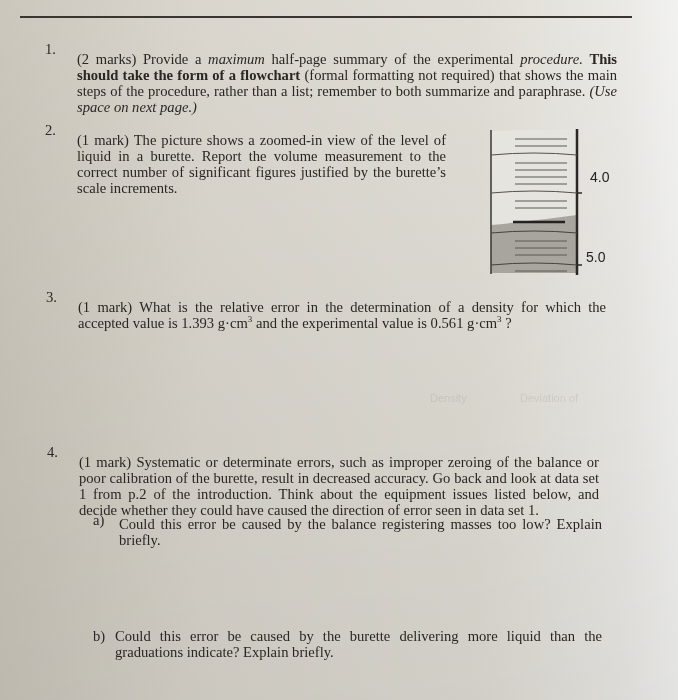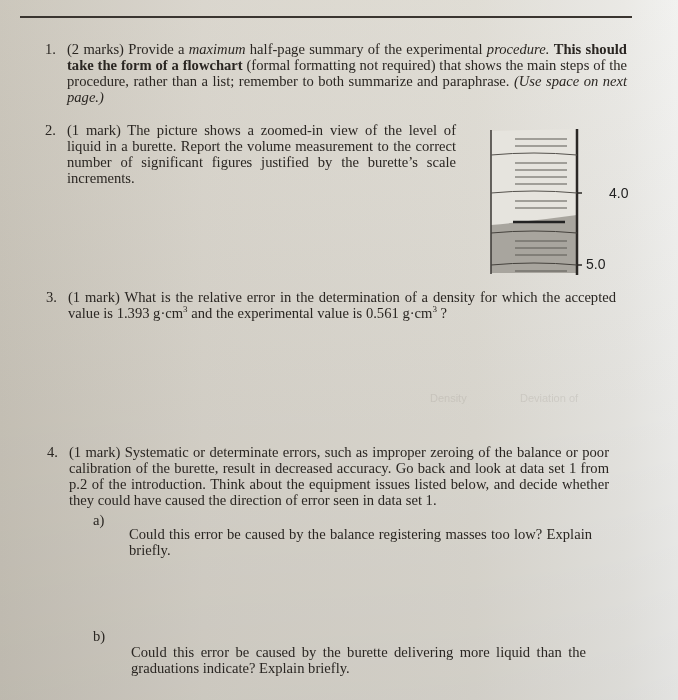--- a/index.html
+++ b/index.html
@@ -16,21 +16,21 @@
     pointer-events: none;
   }
   .rule {
     position: absolute; left: 20px; top: 16px; width: 612px; height: 2px;
     background: #3a3530;
   }
   .q {
     position: absolute; font-size: 14.6px; line-height: 16px; text-align: justify;
   }
   .q .num { position: absolute; left: -22px; top: 0; }
-  .q p { margin: 0; font-family: Liberation Serif, serif; }
+  .q p { margin: 10px; font-family: Liberation Serif, serif; }
   .q .last { text-align-last: left; }
   .sub { position: absolute; font-size: 14.6px; line-height: 16px; text-align: justify; }
   .sub .lbl { position: absolute; left: -22px; top: 0; }
   b { font-weight: bold; }
   i { font-style: italic; }
   sup { font-size: 9px; line-height: 0; }
   .burette { position: absolute; left: 485px; top: 125px; width: 130px; height: 150px; }
   .tick-label { position: absolute; font-family: "Liberation Sans", sans-serif; font-size: 14px; color: #222; }
   .ghost { position: absolute; color: rgba(90,85,78,0.12); font-family: "Liberation Sans", sans-serif; font-size: 11px; }
 </style>
@@ -90,22 +90,22 @@
       <line x1="30" y1="123" x2="82" y2="123"></line>
       <line x1="30" y1="130" x2="82" y2="130"></line>
       <line x1="30" y1="146" x2="82" y2="146"></line>
     </g>
 
     <line x1="28" y1="97" x2="80" y2="97" stroke="#222" stroke-width="2.5"></line>
 
     <line x1="92" y1="68" x2="97" y2="68" stroke="#2a2724" stroke-width="1.5"></line>
     <line x1="92" y1="140" x2="97" y2="140" stroke="#2a2724" stroke-width="1.5"></line>
   </svg>
-  <span class="tick-label" style="left:105px; top:60px;margin-left:19px;">4.0</span>
-  <span class="tick-label" style="left:101px; top:131px;">5.0</span>
+  <span class="tick-label" style="left:105px; top:44px;">4.0</span>
+  <span class="tick-label" style="left:101px; top:124px;">5.0</span>
 </div>
 
 <div class="q" style="left:68px; top:289px; width:548px;">
   <span class="num">3.</span>
   <p class="last">
     <span>(1 mark)</span>
     <span>What is the relative error in the determination of a density for which the accepted value is 1.393 g·cm</span><sup>3</sup><span> and the experimental value is 0.561 g·cm</span><sup>3</sup><span> ?</span>
   </p>
 </div>
 
@@ -115,19 +115,19 @@
 <div class="q" style="left:69px; top:444px; width:540px;">
   <span class="num">4.</span>
   <p class="last">
     <span>(1 mark)</span>
     <span>Systematic or determinate errors, such as improper zeroing of the balance or poor calibration of the burette, result in decreased accuracy. Go back and look at data set 1 from p.2 of the introduction. Think about the equipment issues listed below, and decide whether they could have caused the direction of error seen in data set 1.</span>
   </p>
 </div>
 
 <div class="sub" style="left:115px; top:512px; width:491px;">
   <span class="lbl">a)</span>
-  <p style="margin:14px; text-align-last:left;">Could this error be caused by the balance registering masses too low? Explain briefly.</p>
+  <p style="margin:4px; text-align-last:left;">Could this error be caused by the balance registering masses too low? Explain briefly.</p>
 </div>
 
 <div class="sub" style="left:115px; top:628px; width:487px;">
   <span class="lbl">b)</span>
-  <p style="margin:16px; text-align-last:left;">Could this error be caused by the burette delivering more liquid than the graduations indicate? Explain briefly.</p>
+  <p style="margin:0; text-align-last:left;">Could this error be caused by the burette delivering more liquid than the graduations indicate? Explain briefly.</p>
 </div>
 
 </body></html>

